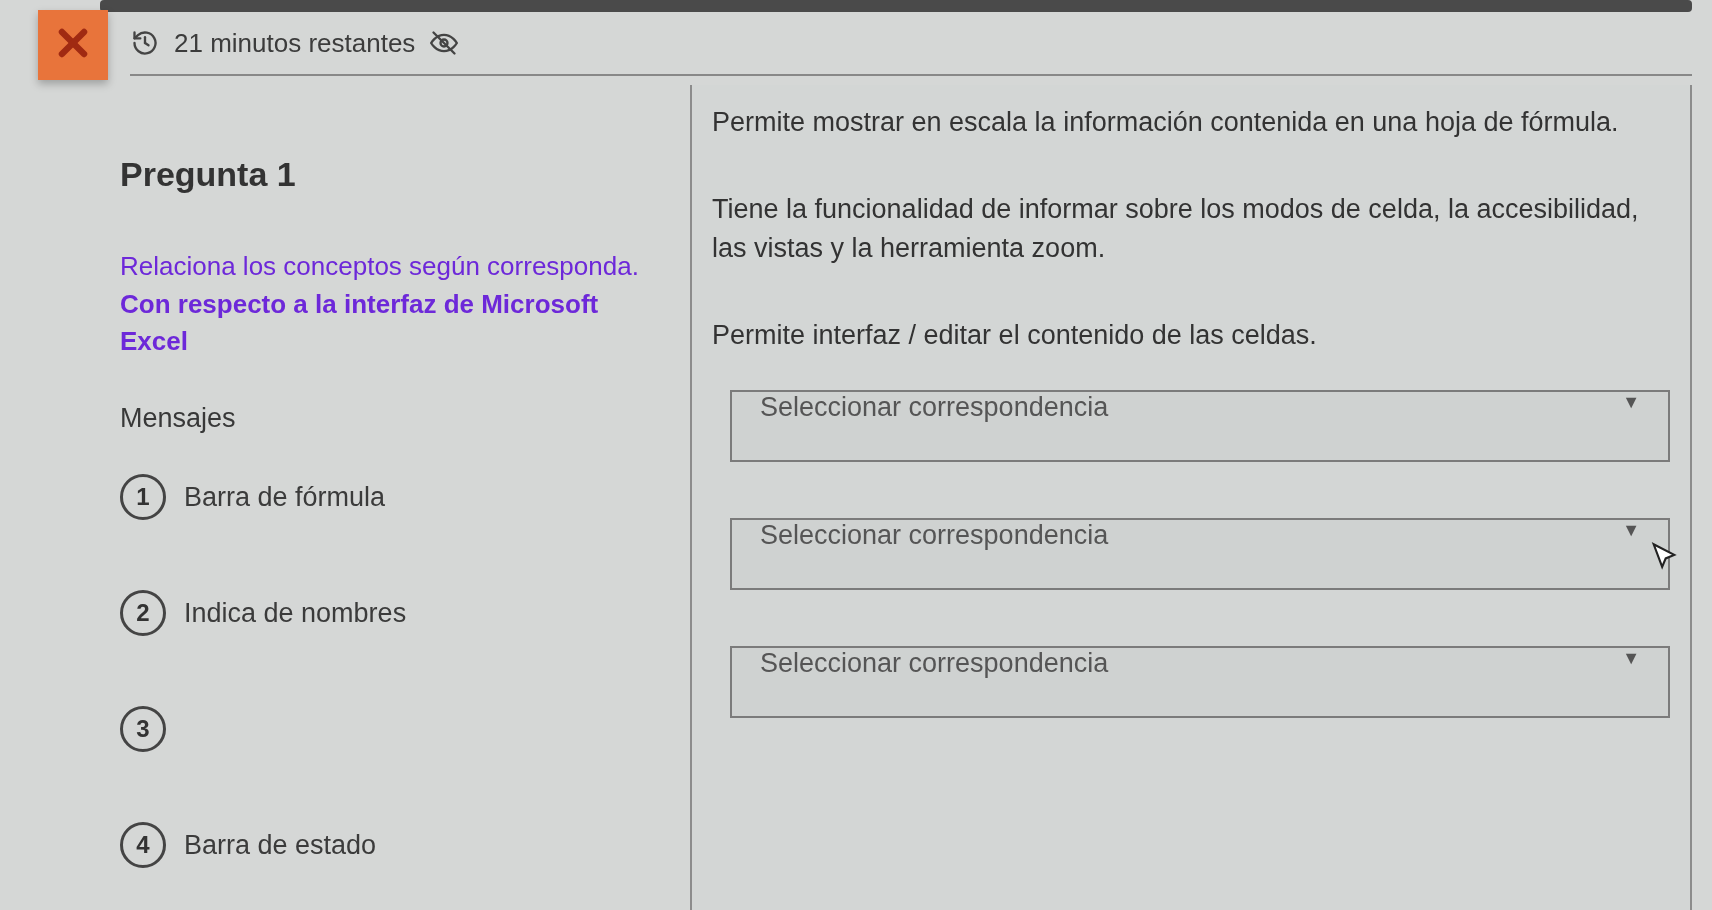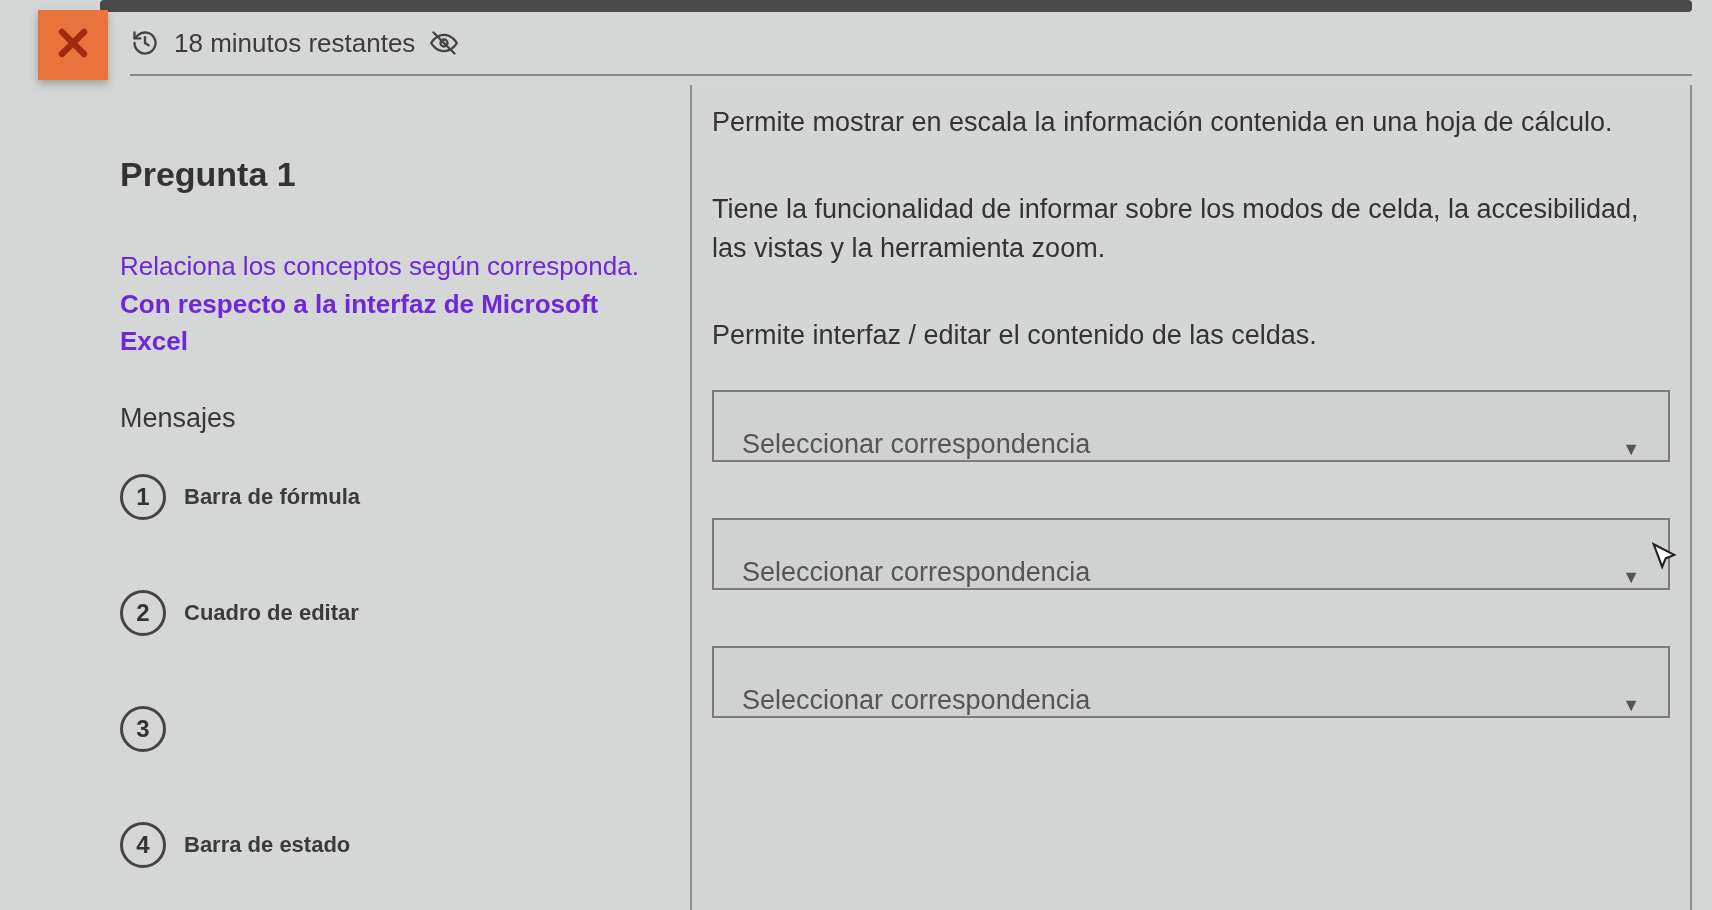--- a/index.html
+++ b/index.html
@@ -99,46 +99,46 @@
     border: 3px solid #444;
     border-radius: 50%;
     display: flex;
     align-items: center;
     justify-content: center;
     font-size: 24px;
     font-weight: 600;
     color: #333;
   }
   .prompt-label {
-    font-size: 22px;
+    font-size: 27px;
     color: #3b3b3b;
-    font-weight: bold;
   }
 
   .desc-block {
     font-size: 27px;
     color: #333;
     line-height: 1.45;
     padding: 18px 0 34px 0;
   }
   .desc-block + .desc-block { padding-top: 14px; }
 
   .select-box {
     border: 2px solid #7b7b7b;
     background: #cfd2d1;
     height: 72px;
     display: flex;
-    align-items: flex-end;
+    align-items: flex-start;
     justify-content: space-between;
     padding: 0 28px;
     margin-top: 24px;
     margin-bottom: 32px;
     cursor: pointer;
     font-size: 27px;
     color: #555;
+    margin-left: 18px;
   }
   .select-box .chev { font-size: 18px; color: #555; }
   .cursor-overlay {
     position: absolute;
     right: 30px;
     top: 540px;
     pointer-events: none;
   }
   .cursor-overlay svg { width: 34px; height: 34px; }
 </style>
@@ -159,21 +159,21 @@
 
   <div class="timer-row">
     <span class="icon">
       <svg viewBox="0 0 24 24" width="28" height="28" fill="none" stroke="#444" stroke-width="2" stroke-linecap="round" stroke-linejoin="round">
         <path d="M3 12a9 9 0 1 0 3-6.7L3 8"></path>
         <polyline points="3 3 3 8 8 8"></polyline>
         <line x1="12" y1="7" x2="12" y2="12"></line>
         <line x1="12" y1="12" x2="15" y2="14"></line>
       </svg>
     </span>
-    <span class="timer-text">18 minutos restantes</span>
+    <span class="timer-text">21 minutos restantes</span>
     <span class="icon">
       <svg viewBox="0 0 24 24" width="28" height="28" fill="none" stroke="#444" stroke-width="2" stroke-linecap="round" stroke-linejoin="round">
         <path d="M1 12s4-7 11-7 11 7 11 7-4 7-11 7S1 12 1 12z"></path>
         <circle cx="12" cy="12" r="3"></circle>
         <line x1="3" y1="3" x2="21" y2="21"></line>
       </svg>
     </span>
   </div>
 </div>
 
@@ -186,33 +186,33 @@
       <span class="bold">Con respecto a la interfaz de Microsoft Excel</span>
     </div>
     <div class="q-sub">Mensajes</div>
 
     <div class="prompt-item">
       <div class="num-badge">1</div>
       <div class="prompt-label">Barra de fórmula</div>
     </div>
     <div class="prompt-item">
       <div class="num-badge">2</div>
-      <div class="prompt-label">Cuadro de editar</div>
+      <div class="prompt-label">Indica de nombres</div>
     </div>
     <div class="prompt-item">
       <div class="num-badge">3</div>
     </div>
     <div class="prompt-item" style="margin-bottom:0">
       <div class="num-badge">4</div>
       <div class="prompt-label">Barra de estado</div>
     </div>
   </div>
 
   <div class="right-col">
-    <div class="desc-block">Permite mostrar en escala la información contenida en una hoja de cálculo.</div>
+    <div class="desc-block">Permite mostrar en escala la información contenida en una hoja de fórmula.</div>
     <div class="desc-block">Tiene la funcionalidad de informar sobre los modos de celda, la accesibilidad, las vistas y la herramienta zoom.</div>
     <div class="desc-block" style="padding-bottom:10px">Permite interfaz / editar el contenido de las celdas.</div>
 
     <div class="select-box" style="position:relative">
       <span>Seleccionar correspondencia</span>
       <span class="chev">▼</span>
     </div>
     <div class="select-box">
       <span>Seleccionar correspondencia</span>
       <span class="chev">▼</span>

